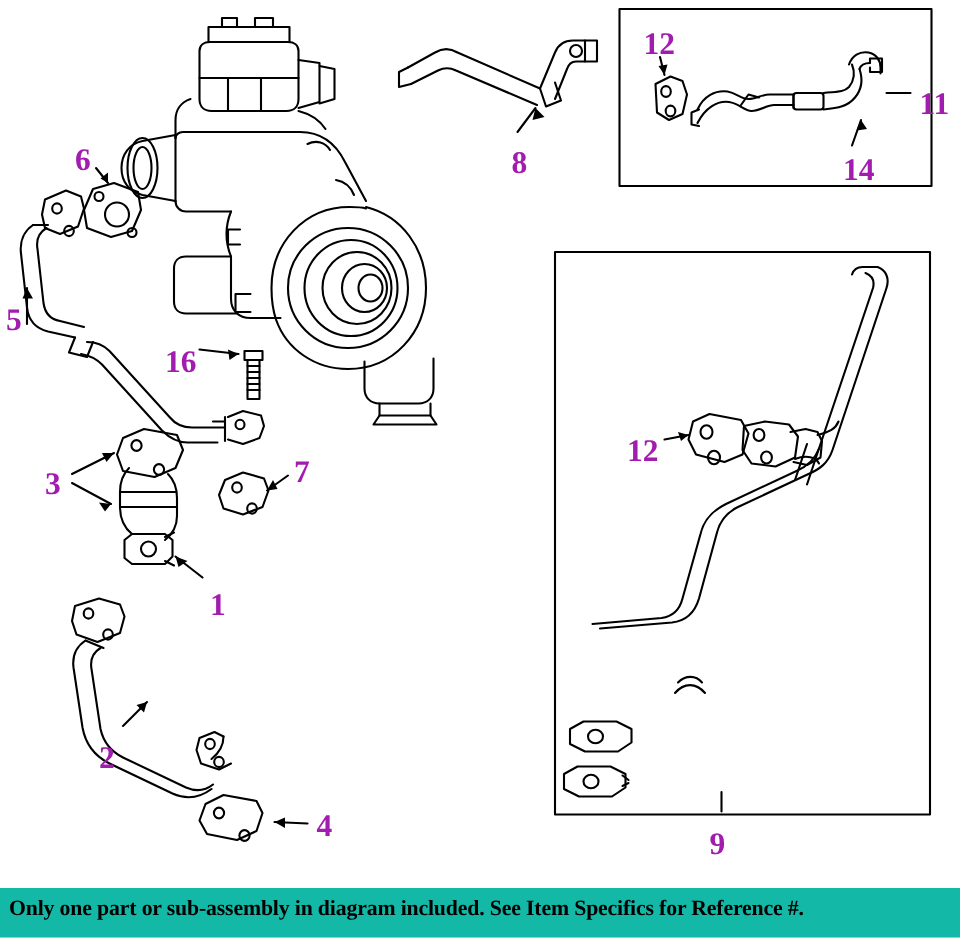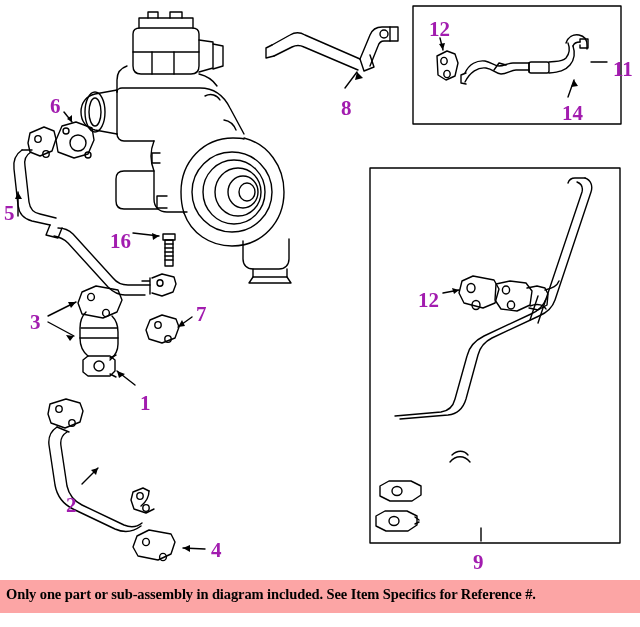--- a/index.html
+++ b/index.html
@@ -35,24 +35,24 @@
     font-family: "Liberation Serif", serif;
     font-weight: bold;
     font-size: 21px;
     color: #a21caf;
     line-height: 1;
     white-space: nowrap;
   }
   #footer-bar {
     position: absolute;
     left: 0;
-    top: 580px;
+    top: 592px;
     width: 640px;
     height: 33px;
-    background: #fca5a5;
+    background: #14b8a6;
     box-sizing: border-box;
     padding: 4px 6px 0 6px;
   }
   #footer-bar .line {
     font-family: "Liberation Serif", serif;
     font-weight: bold;
     font-size: 14.5px;
     color: #000000;
     line-height: 20px;
     letter-spacing: -0.1px;

